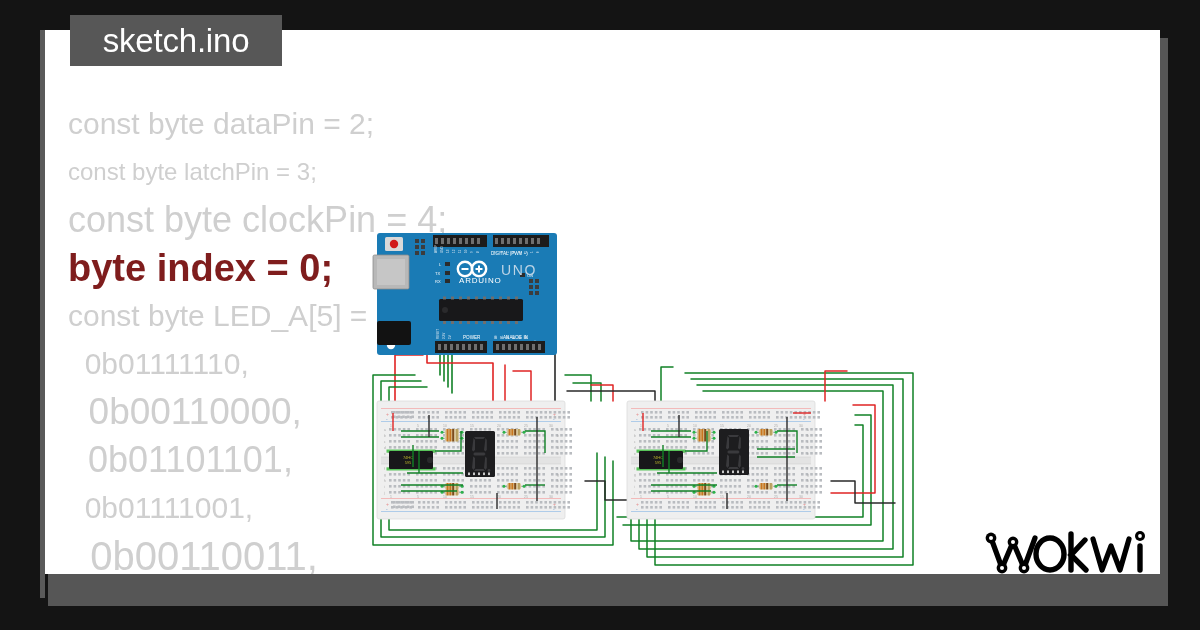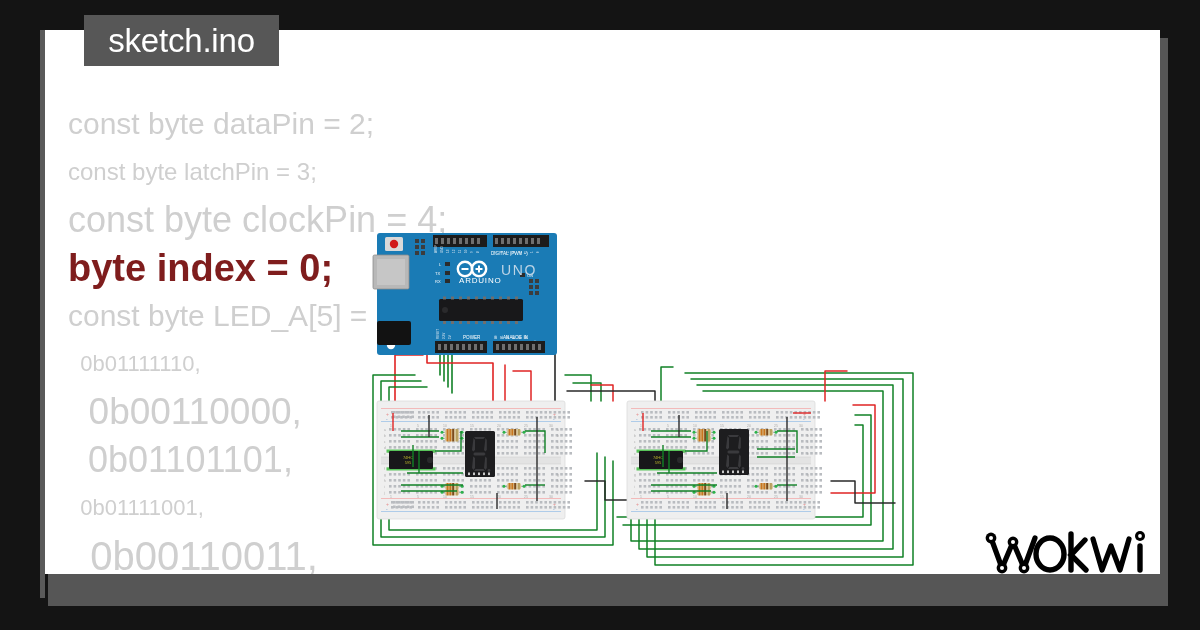--- a/index.html
+++ b/index.html
@@ -19,22 +19,22 @@
     position:absolute;left:40px;top:30px;width:1120px;height:544px;
     background:#ffffff;
     overflow:hidden;
   }
   #card-left-rule{
     position:absolute;left:40px;top:30px;width:5px;height:568px;
     background:#5a5a5a;
   }
   
   #file-tab{
-    position:absolute;left:84px;top:15px;
-    width:195px;height:51px;
+    position:absolute;left:70px;top:15px;
+    width:212px;height:51px;
     background:#575757;
     display:flex;align-items:center;justify-content:center;
   }
   #file-tab .tab-label{
     color:#ffffff;font-size:33px;letter-spacing:-0.2px;
     font-family:"Liberation Sans",sans-serif;
   }
 </style>
 </head>
 <body>
@@ -44,24 +44,24 @@
 <div id="shadow-band"></div>
 
 <div id="card">
 
   <div style="position:absolute;left:28px;top:70px;width:430px;">
     <div class="code-line" style="height:48px;font-size:30px;line-height:48px;color:#cfcfcf;white-space:pre;">const byte dataPin = 2;</div>
     <div class="code-line" style="height:48px;font-size:24px;line-height:48px;color:#cfcfcf;white-space:pre;">const byte latchPin = 3;</div>
     <div class="code-line" style="height:48px;font-size:36px;line-height:48px;color:#cfcfcf;white-space:pre;">const byte clockPin = 4;</div>
     <div class="code-line" style="height:48px;font-size:38px;line-height:48px;color:#7f1d1d;white-space:pre;font-weight:bold;">byte index = 0;</div>
     <div class="code-line" style="height:48px;font-size:30px;line-height:48px;color:#cfcfcf;white-space:pre;">const byte LED_A[5] =</div>
-    <div class="code-line" style="height:48px;font-size:22px;line-height:48px;color:#cfcfcf;white-space:pre;">  0b01111110,</div>
+    <div class="code-line" style="height:48px;font-size:30px;line-height:48px;color:#cfcfcf;white-space:pre;">  0b01111110,</div>
     <div class="code-line" style="height:48px;font-size:37px;line-height:48px;color:#cfcfcf;white-space:pre;">  0b00110000,</div>
     <div class="code-line" style="height:48px;font-size:36px;line-height:48px;color:#cfcfcf;white-space:pre;">  0b01101101,</div>
-    <div class="code-line" style="height:48px;font-size:22px;line-height:48px;color:#cfcfcf;white-space:pre;">  0b01111001,</div>
+    <div class="code-line" style="height:48px;font-size:30px;line-height:48px;color:#cfcfcf;white-space:pre;">  0b01111001,</div>
     <div class="code-line" style="height:48px;font-size:40px;line-height:48px;color:#cfcfcf;white-space:pre;">  0b00110011,</div>
     <div class="code-line" style="height:48px;font-size:30px;line-height:48px;color:#cfcfcf;white-space:pre;">  0b01011011,</div>
   </div>
 
   <div style="position:absolute;left:315px;top:195px;width:580px;height:370px;">
   <svg width="580" height="370" viewBox="0 0 580 370" xmlns="http://www.w3.org/2000/svg">
     <defs>
 
       <g id="hole5">
         <rect x="0" y="0" width="2.6" height="2.6" fill="#b9bcc0"></rect>

